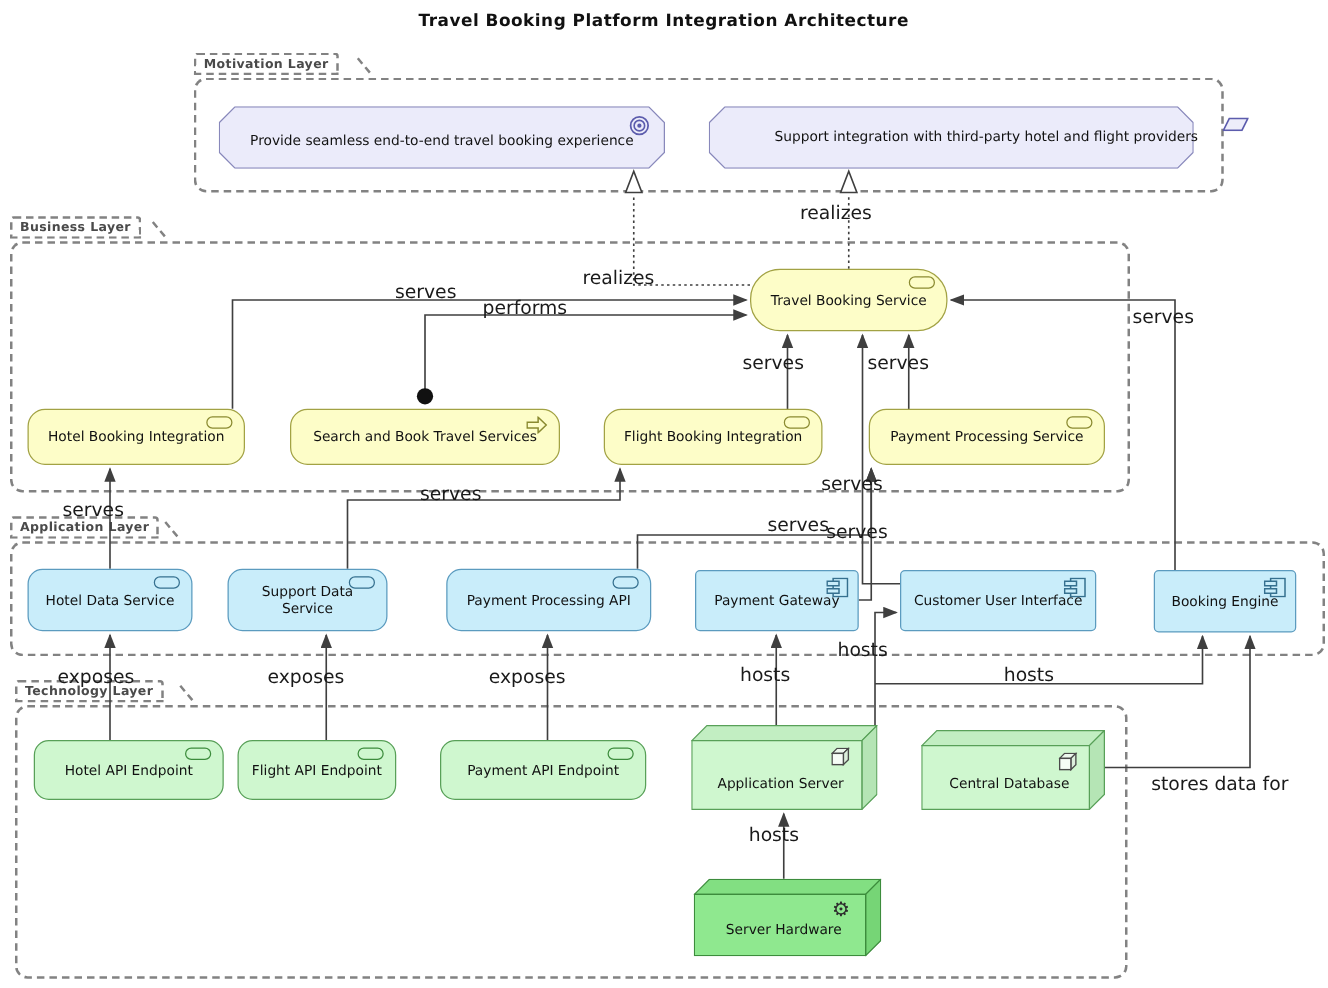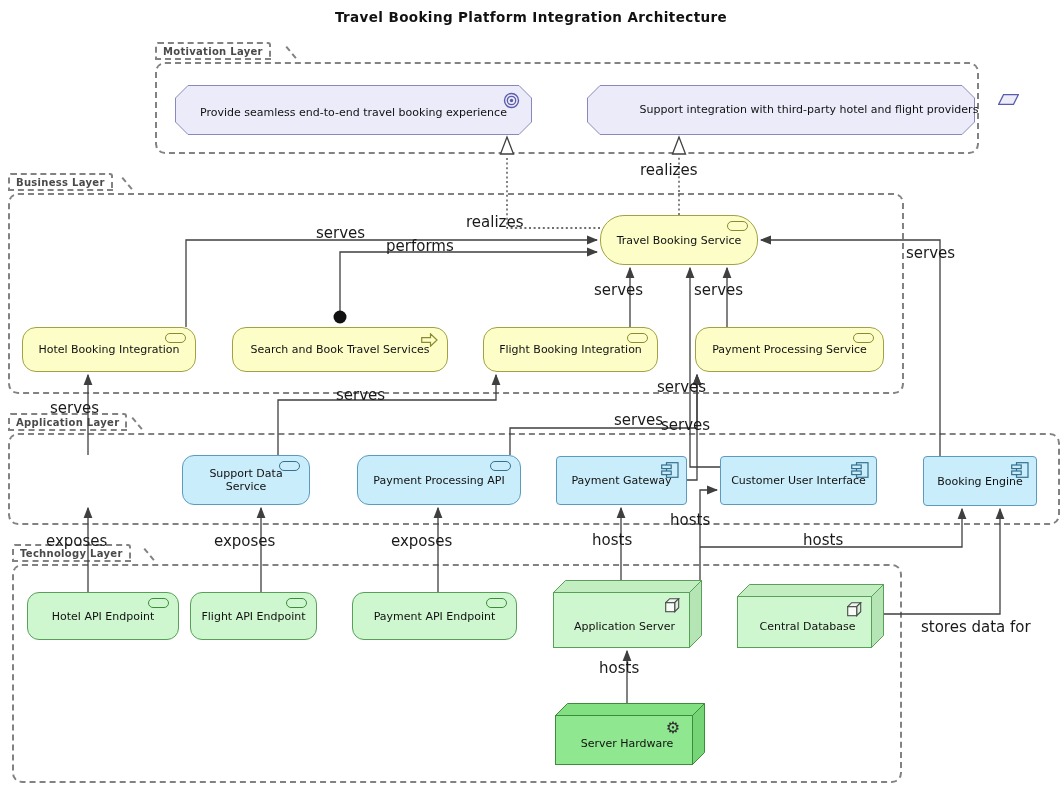--- a/index.html
+++ b/index.html
@@ -119,21 +119,21 @@
       <polygon points="13,0.5 344,0.5 356.5,13 356.5,37 344,49.5 13,49.5 0.5,37 0.5,13" fill="#EBEBFA" stroke="#8888BB" stroke-width="1"></polygon>
     </svg>
     <svg class="corner-icon" style="top:7px;right:12px;left:auto" width="17" height="17">
       <circle cx="8.5" cy="8.5" r="7" fill="none" stroke="#5C5CAD" stroke-width="1.4"></circle>
       <circle cx="8.5" cy="8.5" r="4.2" fill="none" stroke="#5C5CAD" stroke-width="1.3"></circle>
       <circle cx="8.5" cy="8.5" r="1.7" fill="#5C5CAD"></circle>
     </svg>
     <span class="lbl">Provide seamless end-to-end travel booking experience</span>
   </div>
 
-  <div class="el moti" style="left:587px;top:85px;width:444px;height:50px">
+  <div class="el moti" style="left:567px;top:85px;width:444px;height:50px">
     <svg width="388" height="50">
       <polygon points="13,0.5 375,0.5 387.5,13 387.5,37 375,49.5 13,49.5 0.5,37 0.5,13" fill="#EBEBFA" stroke="#8888BB" stroke-width="1"></polygon>
     </svg>
     <svg class="corner-icon" style="top:9px;right:12px;left:auto" width="21" height="11">
       <polygon points="5.5,0.7 20.3,0.7 15.5,10.3 0.7,10.3" fill="#EDEDFA" stroke="#5C5CAD" stroke-width="1.3"></polygon>
     </svg>
     <span class="lbl">Support integration with third-party hotel and flight providers</span>
   </div>
 
   <div class="el biz rounded-lg" style="left:600px;top:215px;width:158px;height:50px">
@@ -156,20 +156,24 @@
   <div class="el biz" style="left:483px;top:327px;width:175px;height:45px">
     <span class="pill-icon pill-biz"></span>
     <span class="lbl">Flight Booking Integration</span>
   </div>
 
   <div class="el biz" style="left:695px;top:327px;width:189px;height:45px">
     <span class="pill-icon pill-biz"></span>
     <span class="lbl">Payment Processing Service</span>
   </div>
 
+  <div class="el app" style="left:22px;top:455px;width:132px;height:50px">
+    <span class="pill-icon pill-app"></span>
+    <span class="lbl">Hotel Data Service</span>
+  </div>
 
   <div class="el app" style="left:182px;top:455px;width:128px;height:50px">
     <span class="pill-icon pill-app"></span>
     <span class="lbl">Support Data Service</span>
   </div>
 
   <div class="el app" style="left:357px;top:455px;width:164px;height:50px">
     <span class="pill-icon pill-app"></span>
     <span class="lbl">Payment Processing API</span>
   </div>

